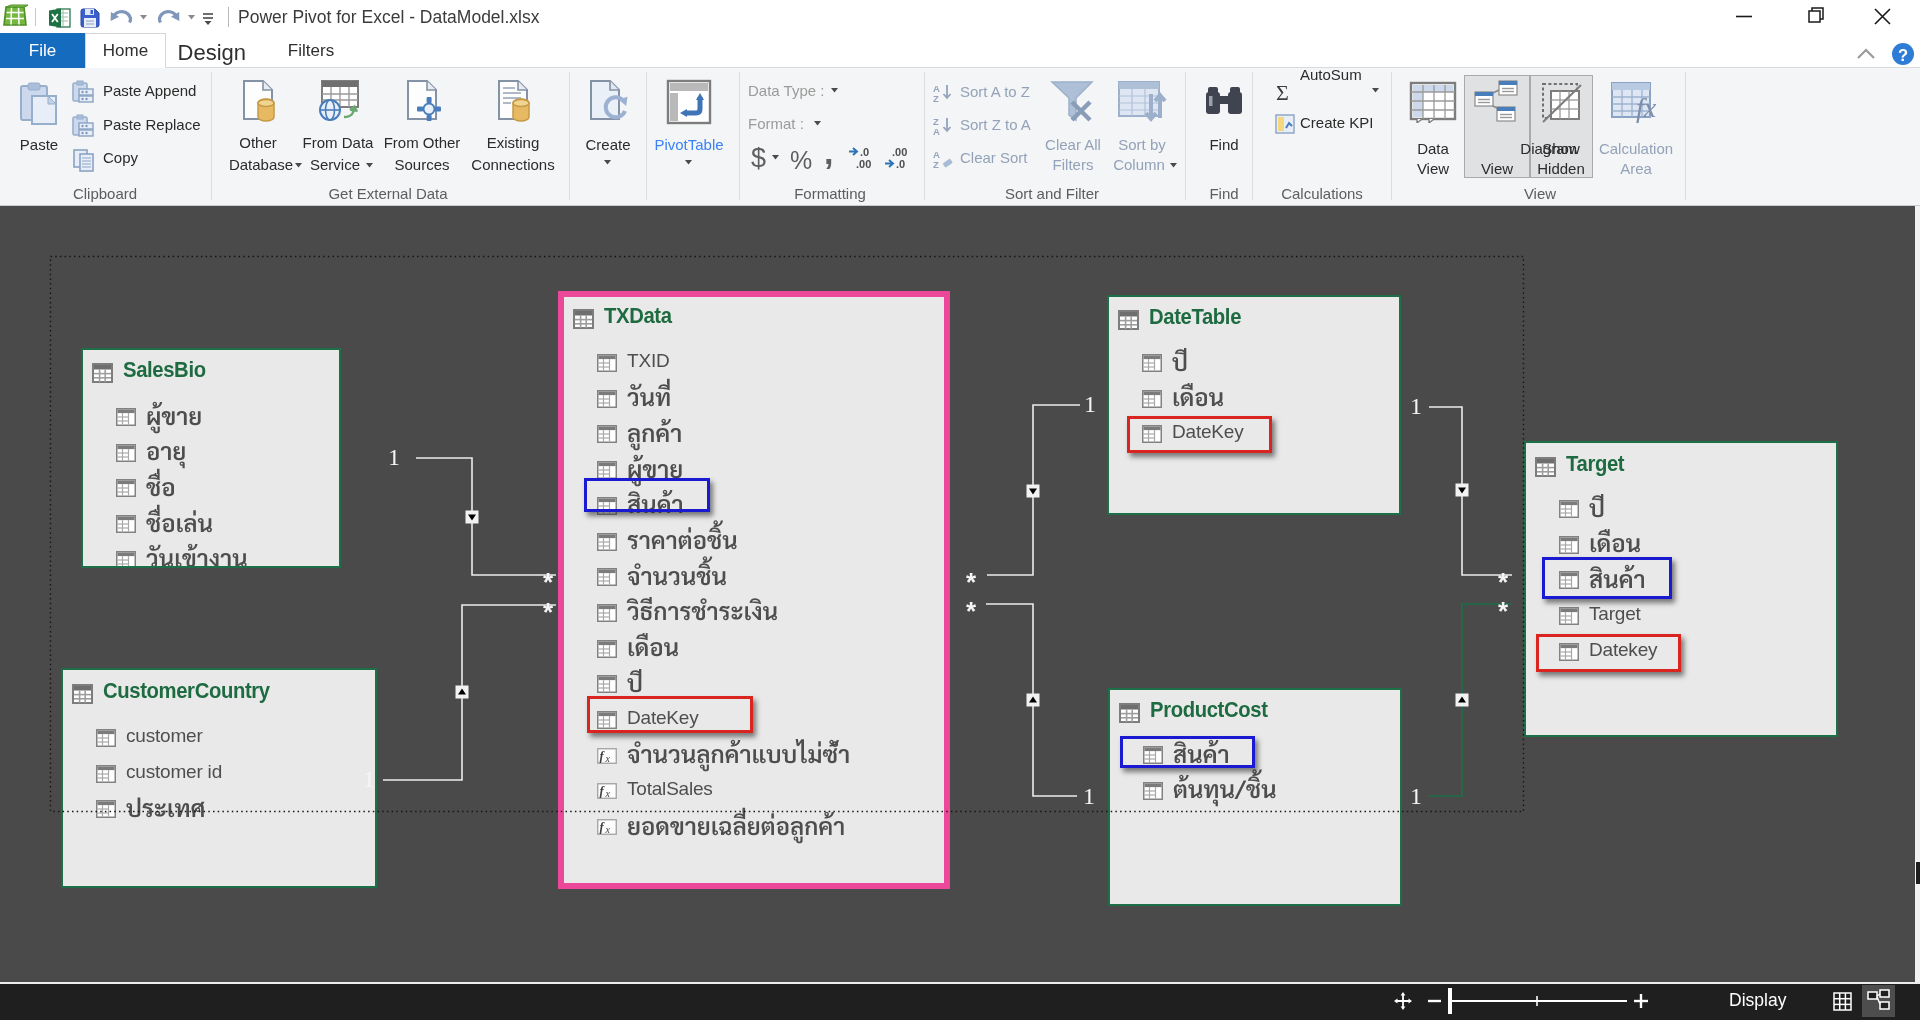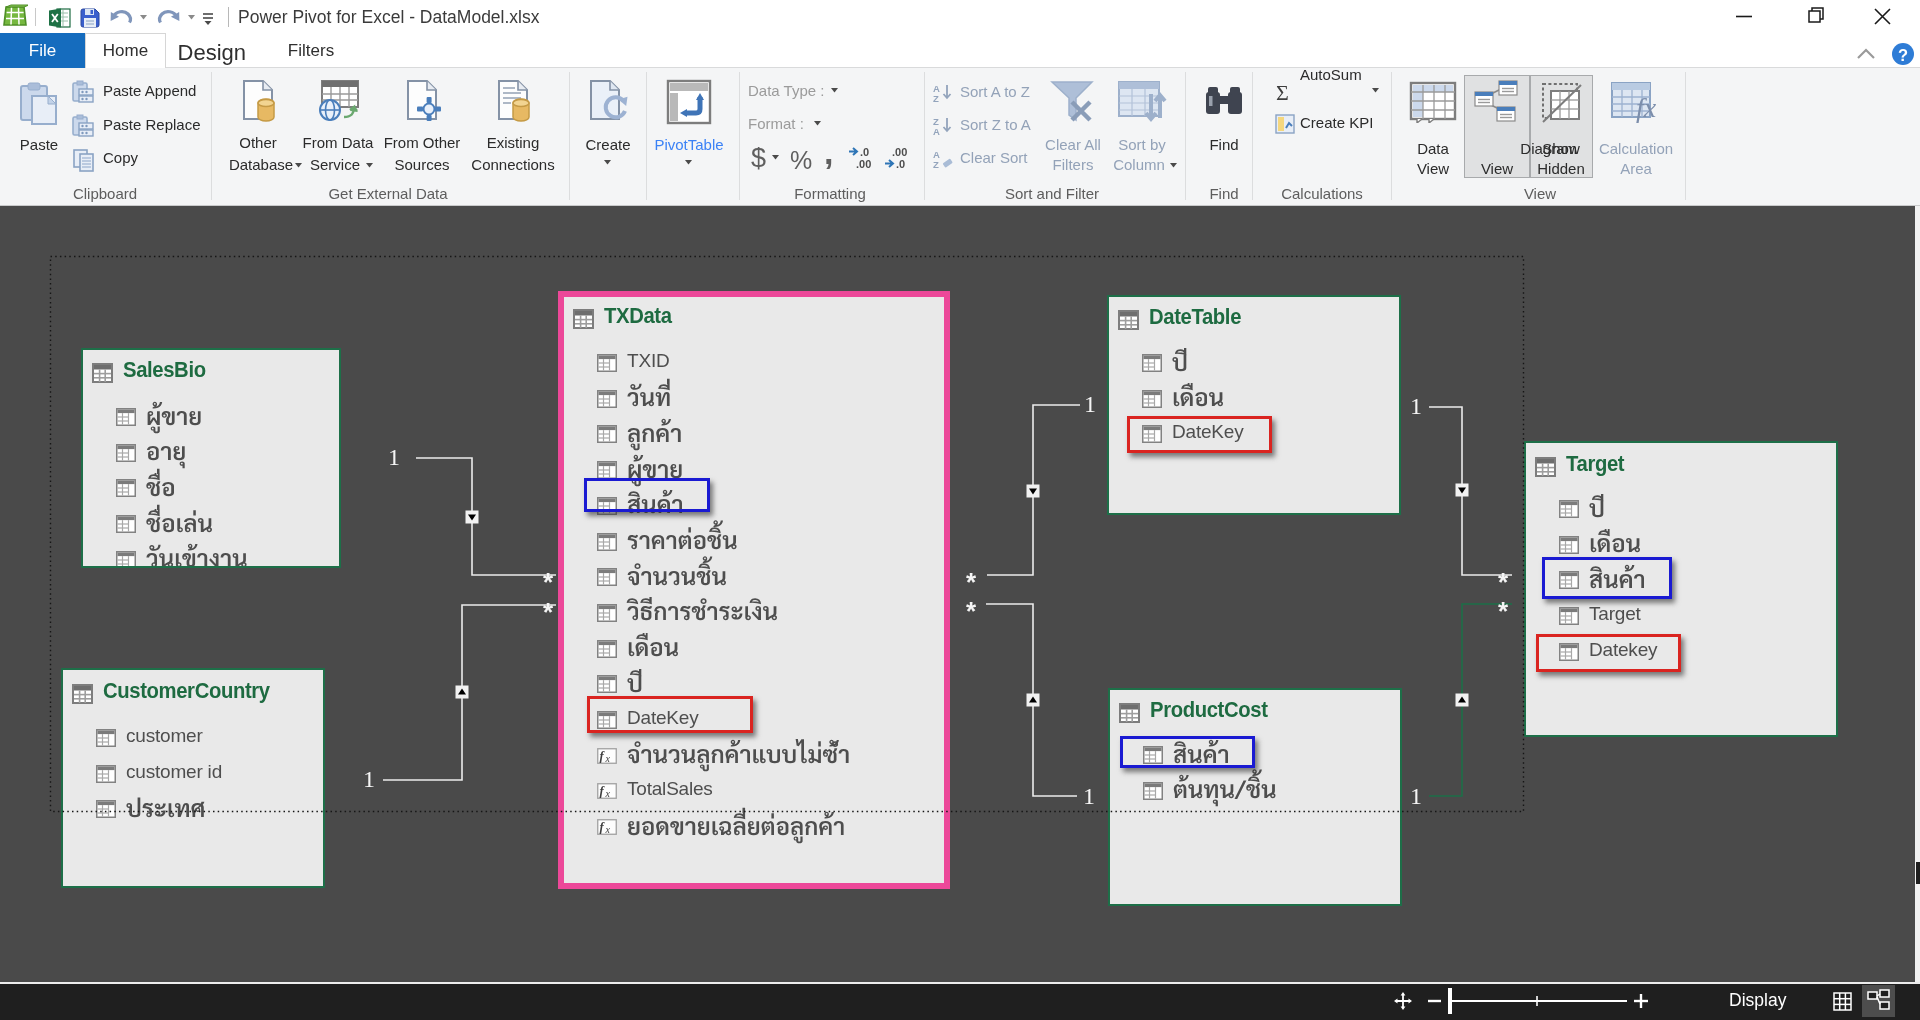--- a/index.html
+++ b/index.html
@@ -487,21 +487,21 @@
     <svg style="position:absolute;left:63px;top:217.3px;overflow:visible" width="1" height="1">
       <path fill="#4e4e4e" d="M5.9 -14.1Q8.3 -14.1 9.7 -12.9Q11.0 -11.8 11.0 -9.8L11.0 -2.5Q11.0 -1.3 10.2 -0.5Q9.4 0.2 8.2 0.2Q7.0 0.2 6.2 -0.5Q5.4 -1.2 5.4 -2.3Q5.4 -3.4 6.2 -4.1Q6.9 -4.8 8.0 -4.8Q8.2 -4.8 8.3 -4.8L8.3 -9.6Q8.3 -10.7 7.7 -11.3Q7.0 -11.9 5.8 -11.9Q4.7 -11.9 4.0 -11.3Q3.2 -10.7 3.1 -9.6L0.4 -9.6Q0.5 -11.7 2.0 -12.9Q3.4 -14.1 5.9 -14.1ZM8.0 -1.2Q8.5 -1.2 8.8 -1.5Q9.1 -1.8 9.1 -2.3Q9.1 -2.8 8.8 -3.1Q8.5 -3.4 8.0 -3.4Q7.5 -3.4 7.2 -3.1Q6.9 -2.8 6.9 -2.3Q6.9 -1.8 7.2 -1.5Q7.5 -1.2 8.0 -1.2ZM14.6 -22.2Q14.6 -20.4 13.7 -19.0Q12.9 -17.7 11.4 -16.9Q10.0 -16.2 8.2 -16.2Q5.9 -16.2 4.6 -17.1Q3.3 -18.0 3.3 -19.5Q3.3 -20.6 4.0 -21.3Q4.7 -21.9 5.8 -21.9Q6.9 -21.9 7.7 -21.3Q8.4 -20.6 8.4 -19.5Q8.4 -18.5 7.8 -17.9L8.0 -17.9Q9.4 -17.9 10.4 -18.4Q11.4 -19.0 11.8 -20.0Q12.3 -21.0 12.3 -22.2L14.6 -22.2ZM4.7 -19.5Q4.7 -19.1 5.0 -18.8Q5.4 -18.5 5.8 -18.5Q6.3 -18.5 6.6 -18.8Q6.9 -19.1 6.9 -19.5Q6.9 -20.0 6.6 -20.3Q6.3 -20.6 5.8 -20.6Q5.4 -20.6 5.0 -20.3Q4.7 -20.0 4.7 -19.5ZM25.4 -4.7Q26.2 -4.4 26.6 -3.8Q27.1 -3.2 27.1 -2.5Q27.1 -1.3 26.3 -0.5Q25.6 0.2 24.4 0.2Q23.2 0.2 22.4 -0.5Q21.7 -1.2 21.7 -2.4Q20.7 -2.0 19.9 -1.4Q19.1 -0.7 18.6 -0.0L15.9 -0.0L15.9 -9.0Q15.8 -9.0 15.6 -9.0Q14.5 -9.0 13.8 -9.7Q13.1 -10.4 13.1 -11.5Q13.1 -12.6 13.8 -13.4Q14.6 -14.1 15.8 -14.1Q17.1 -14.1 17.9 -13.3Q18.6 -12.6 18.6 -11.4L18.6 -2.7Q19.2 -3.4 21.2 -4.4Q22.6 -5.0 23.1 -5.5Q23.7 -6.1 23.7 -6.9L23.7 -13.8L26.4 -13.8L26.4 -6.9Q26.4 -6.2 26.2 -5.6Q25.9 -5.0 25.4 -4.7ZM15.6 -10.4Q16.1 -10.4 16.4 -10.7Q16.7 -11.0 16.7 -11.5Q16.7 -12.0 16.4 -12.3Q16.1 -12.6 15.6 -12.6Q15.1 -12.6 14.8 -12.3Q14.5 -12.0 14.5 -11.5Q14.5 -11.1 14.8 -10.8Q15.1 -10.4 15.6 -10.4ZM24.4 -1.2Q24.8 -1.2 25.1 -1.5Q25.4 -1.8 25.4 -2.3Q25.4 -2.8 25.1 -3.1Q24.8 -3.4 24.4 -3.4Q23.9 -3.4 23.6 -3.1Q23.3 -2.8 23.3 -2.3Q23.3 -1.8 23.6 -1.5Q23.9 -1.2 24.4 -1.2ZM33.0 -4.8Q34.1 -4.8 34.8 -4.1Q35.5 -3.4 35.5 -2.3Q35.5 -1.2 34.8 -0.5Q34.0 0.2 32.8 0.2Q31.5 0.2 30.7 -0.5Q29.9 -1.3 29.9 -2.5L29.9 -13.8L32.6 -13.8L32.6 -4.8Q32.7 -4.8 33.0 -4.8ZM33.0 -1.2Q33.4 -1.2 33.7 -1.5Q34.1 -1.8 34.1 -2.3Q34.1 -2.8 33.7 -3.1Q33.4 -3.4 33.0 -3.4Q32.5 -3.4 32.2 -3.1Q31.9 -2.8 31.9 -2.3Q31.9 -1.8 32.2 -1.5Q32.5 -1.2 33.0 -1.2ZM49.1 -13.8L49.1 -3.3Q49.1 -1.6 48.0 -0.7Q46.9 0.2 44.8 0.2Q42.8 0.2 41.7 -0.7Q40.6 -1.6 40.6 -3.3L40.6 -5.3Q40.6 -6.0 40.8 -6.5Q41.0 -7.0 41.5 -7.8Q42.0 -8.5 42.3 -9.1Q42.6 -9.7 42.6 -10.5Q42.6 -11.4 42.0 -11.8Q41.5 -12.3 40.6 -12.3Q39.6 -12.3 39.0 -11.9L39.1 -11.9Q40.1 -11.9 40.7 -11.3Q41.4 -10.7 41.4 -9.6Q41.4 -8.6 40.7 -7.9Q40.1 -7.2 38.9 -7.2Q37.6 -7.2 36.9 -7.9Q36.2 -8.7 36.2 -10.2Q36.2 -11.9 37.4 -13.0Q38.6 -14.1 40.7 -14.1Q42.6 -14.1 43.8 -13.2Q45.0 -12.3 45.0 -10.7Q45.0 -9.8 44.8 -9.1Q44.5 -8.5 44.1 -7.6Q43.7 -7.0 43.5 -6.5Q43.3 -6.0 43.3 -5.4L43.3 -3.3Q43.3 -2.6 43.7 -2.3Q44.1 -1.9 44.9 -1.9Q45.6 -1.9 46.0 -2.3Q46.4 -2.6 46.4 -3.3L46.4 -13.8L49.1 -13.8ZM39.9 -9.6Q39.9 -10.1 39.6 -10.3Q39.3 -10.6 38.9 -10.6Q38.4 -10.6 38.1 -10.3Q37.8 -10.1 37.8 -9.6Q37.8 -9.1 38.1 -8.8Q38.4 -8.5 38.9 -8.5Q39.3 -8.5 39.6 -8.8Q39.9 -9.1 39.9 -9.6ZM51.5 -22.9Q51.4 -21.0 50.2 -19.5Q49.1 -18.0 47.3 -17.3Q45.4 -16.5 43.1 -16.5L42.0 -16.5L42.0 -17.6Q43.2 -18.1 44.1 -19.0L44.0 -19.0Q43.0 -19.0 42.5 -19.6Q41.9 -20.2 41.9 -21.1Q41.9 -22.1 42.5 -22.6Q43.2 -23.2 44.2 -23.2Q45.1 -23.2 45.8 -22.6Q46.4 -22.0 46.4 -21.0Q46.4 -20.3 46.1 -19.6Q45.9 -18.8 45.3 -18.3Q46.4 -18.5 47.3 -19.2Q48.1 -20.0 48.7 -20.9Q49.2 -21.9 49.2 -22.9L51.5 -22.9ZM43.3 -21.1Q43.3 -20.7 43.5 -20.5Q43.8 -20.2 44.2 -20.2Q44.5 -20.2 44.8 -20.5Q45.0 -20.7 45.0 -21.1Q45.0 -21.5 44.8 -21.7Q44.5 -22.0 44.2 -22.0Q43.8 -22.0 43.5 -21.7Q43.3 -21.5 43.3 -21.1ZM58.4 -9.9Q58.4 -10.9 57.8 -11.4Q57.3 -11.9 56.2 -11.9Q55.1 -11.9 54.5 -11.3Q53.8 -10.7 53.8 -9.6L51.2 -9.6Q51.2 -11.7 52.5 -12.9Q53.9 -14.1 56.2 -14.1Q58.5 -14.1 59.8 -13.0Q61.2 -12.0 61.2 -10.1L61.2 -0.0L58.4 -0.0L58.4 -9.9ZM69.6 -14.1Q70.9 -14.1 71.7 -13.3Q72.5 -12.6 72.5 -11.4L72.5 -0.0L69.8 -0.0L63.1 -7.1L64.6 -8.7L69.8 -3.1L69.8 -9.0Q69.7 -9.0 69.5 -9.0Q68.3 -9.0 67.6 -9.7Q66.9 -10.4 66.9 -11.5Q66.9 -12.6 67.7 -13.4Q68.4 -14.1 69.6 -14.1ZM69.5 -10.4Q69.9 -10.4 70.2 -10.7Q70.6 -11.0 70.6 -11.5Q70.6 -12.0 70.2 -12.3Q69.9 -12.6 69.5 -12.6Q69.0 -12.6 68.7 -12.3Q68.4 -12.0 68.4 -11.5Q68.4 -11.1 68.7 -10.8Q69.0 -10.4 69.5 -10.4ZM81.8 -9.9Q81.8 -10.9 81.2 -11.4Q80.7 -11.9 79.6 -11.9Q78.5 -11.9 77.9 -11.3Q77.2 -10.7 77.2 -9.6L74.6 -9.6Q74.6 -11.7 75.9 -12.9Q77.3 -14.1 79.6 -14.1Q81.9 -14.1 83.2 -13.0Q84.6 -12.0 84.6 -10.1L84.6 -0.0L81.8 -0.0L81.8 -9.9ZM99.0 -4.7Q99.7 -4.4 100.2 -3.8Q100.6 -3.2 100.6 -2.5Q100.6 -1.3 99.8 -0.5Q99.1 0.2 97.9 0.2Q96.7 0.2 95.9 -0.5Q95.2 -1.2 95.2 -2.4Q94.2 -2.0 93.4 -1.4Q92.6 -0.7 92.1 -0.0L89.4 -0.0L89.4 -9.0Q89.3 -9.0 89.1 -9.0Q88.0 -9.0 87.3 -9.7Q86.6 -10.4 86.6 -11.5Q86.6 -12.6 87.3 -13.4Q88.1 -14.1 89.3 -14.1Q90.6 -14.1 91.4 -13.3Q92.2 -12.6 92.2 -11.4L92.2 -2.7Q92.7 -3.4 94.7 -4.4Q96.1 -5.0 96.7 -5.5Q97.2 -6.1 97.2 -6.9L97.2 -13.8L99.9 -13.8L99.9 -6.9Q99.9 -6.2 99.7 -5.6Q99.4 -5.0 99.0 -4.7ZM89.1 -10.4Q89.6 -10.4 89.9 -10.7Q90.2 -11.0 90.2 -11.5Q90.2 -12.0 89.9 -12.3Q89.6 -12.6 89.1 -12.6Q88.6 -12.6 88.3 -12.3Q88.0 -12.0 88.0 -11.5Q88.0 -11.1 88.3 -10.8Q88.7 -10.4 89.1 -10.4ZM97.9 -1.2Q98.4 -1.2 98.7 -1.5Q99.0 -1.8 99.0 -2.3Q99.0 -2.8 98.7 -3.1Q98.4 -3.4 97.9 -3.4Q97.4 -3.4 97.1 -3.1Q96.8 -2.8 96.8 -2.3Q96.8 -1.8 97.1 -1.5Q97.4 -1.2 97.9 -1.2Z"></path>
     </svg>
     <div style="position:absolute;left:269px;top:41px;width:22px;height:175px;background:#efefef">
 <svg width="22" height="175">
         <path d="M6 13 L11 8 L16 13" stroke="#9a9a9a" stroke-width="2" fill="none"></path>
 <rect x="0" y="26" width="22" height="105" fill="#cbcbcb"></rect>
 <path d="M6 160 L11 165 L16 160" stroke="#9a9a9a" stroke-width="2" fill="none"></path>
       </svg></div>
   </div>
-<div style="position:absolute;left:61px;top:668px;width:264px;height:220px;background:#e9e9e9;border:2px solid #1d6f48;box-sizing:border-box;overflow:hidden">
+<div style="position:absolute;left:61px;top:668px;width:316px;height:220px;background:#e9e9e9;border:2px solid #1d6f48;box-sizing:border-box;overflow:hidden">
     <svg width="21" height="20" viewBox="0 0 21 20" style="position:absolute;left:9px;top:14px">
 <rect x="1" y="1" width="19" height="18" fill="#fff" stroke="#7d7d7d" stroke-width="2"></rect>
 <rect x="2" y="2" width="17" height="4.5" fill="#6e6e6e"></rect>
 <g stroke="#9e9e9e" stroke-width="1.6">
 <line x1="2" y1="10.6" x2="19" y2="10.6"></line>
         <line x1="2" y1="14.8" x2="19" y2="14.8"></line>
 <line x1="7.6" y1="6.5" x2="7.6" y2="19"></line>
         <line x1="13.2" y1="6.5" x2="13.2" y2="19"></line>
       </g>
     </svg>

